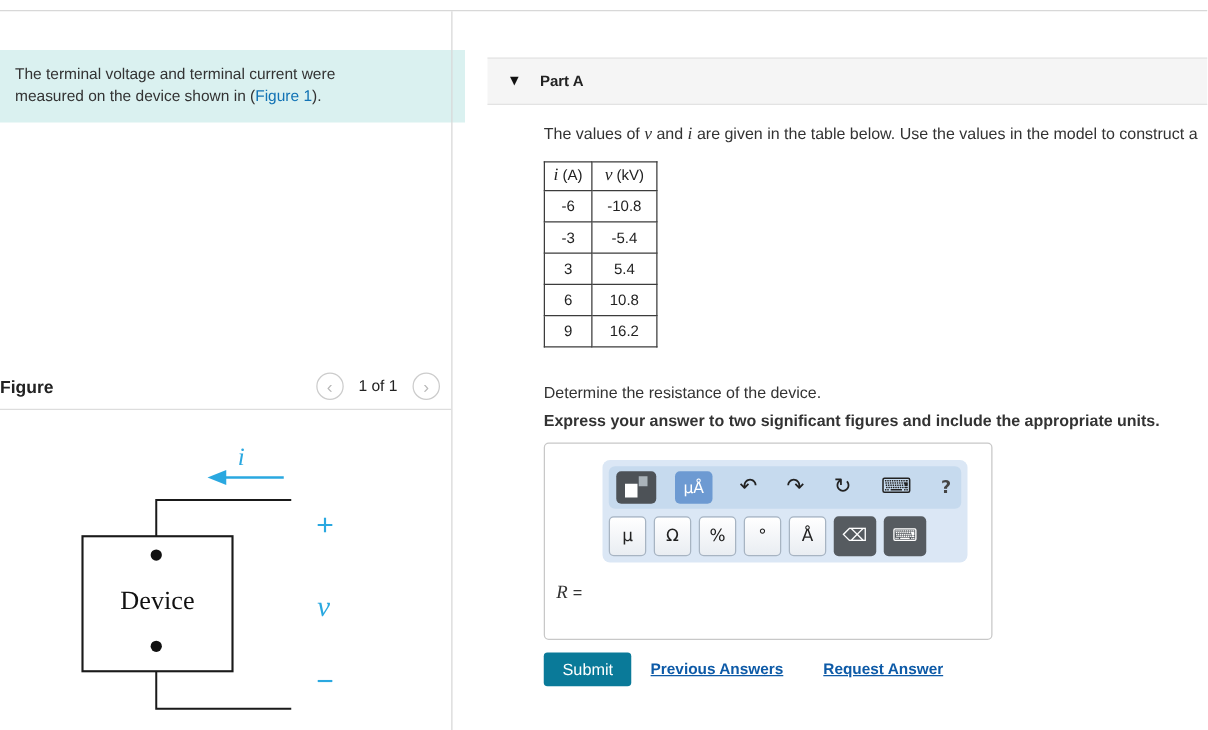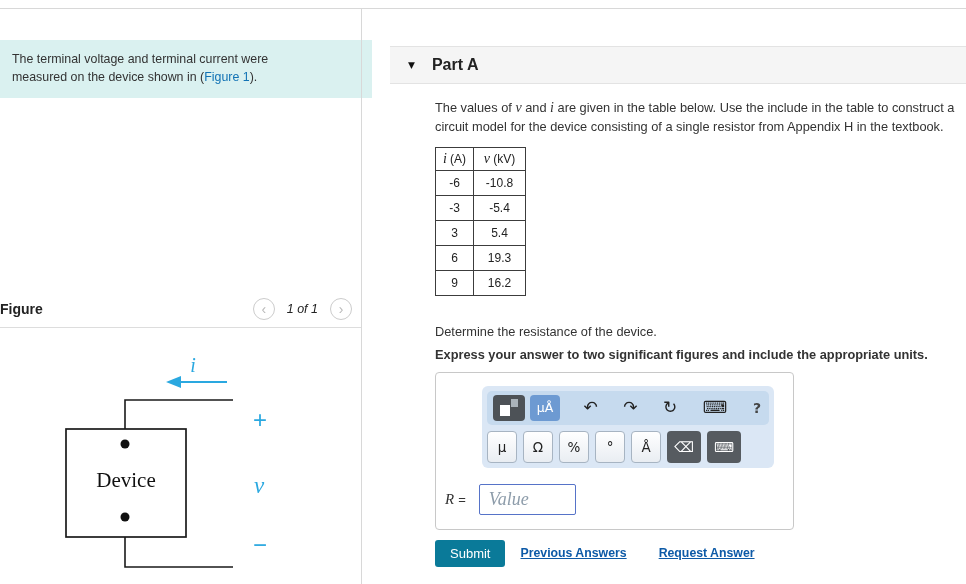--- a/index.html
+++ b/index.html
@@ -27,37 +27,37 @@
 
   .figure-header { margin-top: 198px; height: 26px; display: flex; align-items: center; gap: 39px; }
   .figure-title { font-size: 14px; font-weight: bold; color: #222; }
   .fig-nav { margin-left: auto; margin-right: 9px; display: flex; align-items: center; gap: 12px; }
   .nav-btn {
     width: 22px; height: 22px; border-radius: 50%;
     border: 1px solid #ccc; background: #fff; color: #b9b9b9;
     font-size: 14px; line-height: 1; display: flex; align-items: center; justify-content: center;
     cursor: pointer; padding: 0;
   }
-  .fig-counter { font-size: 12.5px; color: #222; font-style: italic; }
+  .fig-counter { font-size: 12.5px; color: #222; }
   .fig-divider { margin-top: 5px; border-top: 1px solid #ddd; }
 
   .figure-svg { display: block; }
   .svg-dev { font-family: "Liberation Serif", serif; font-size: 21px; fill: #111; }
   .svg-cy { fill: #2aa8e0; }
   .svg-it { font-family: "Liberation Serif", serif; font-style: italic; }
 
   
   .right-panel { position: absolute; left: 362px; top: 9px; width: 604px; height: 575px; }
   .parta-bar {
     margin-top: 37px; margin-left: 28px; height: 38px;
     background: #f5f5f5; border-top: 1px solid #e3e3e3; border-bottom: 1px solid #e3e3e3;
     display: flex; align-items: center; cursor: pointer;
   }
   .collapse { margin-left: 18px; font-size: 9px; color: #111; font-family: "DejaVu Sans", sans-serif; }
-  .parta-title { margin-left: 17px; font-size: 16px; font-weight: bold; color: #222; }
+  .parta-title { margin-left: 17px; font-size: 12px; font-weight: bold; color: #222; }
 
   .content { margin-left: 73px; width: 533px; }
   .intro { margin-top: 14px; font-size: 12.8px; line-height: 1.4; color: #333; }
   .mvar { font-family: "Liberation Serif", serif; font-style: italic; font-size: 14px; }
 
   .data-table { margin-top: 11px; border-collapse: collapse; }
   .data-table th, .data-table td {
     border: 1px solid #3c3c3c; text-align: center;
     font-size: 12px; color: #222;
   }
@@ -74,21 +74,21 @@
     border: 1px solid #c8c8c8; border-radius: 4px; background: #fff;
   }
   .tb-wrap {
     margin: 13px 0 0 46px; width: 292px;
     background: #dbe7f5; border-radius: 6px; padding: 5px;
   }
   .tb-row1 {
     display: flex; align-items: center; justify-content: space-between;
     background: #c6daee; border-radius: 5px; padding: 4px 6px; height: 34px;
   }
-  .tb-group { display: flex; align-items: flex-end; gap: 5px; }
+  .tb-group { display: flex; align-items: flex-end; gap: 15px; }
   .tpl-btn {
     width: 32px; height: 26px; background: #4d5257; border: none; border-radius: 4px;
     position: relative; cursor: pointer;
   }
   .tpl-big { position: absolute; left: 7px; bottom: 5px; width: 10px; height: 11px; background: #fff; }
   .tpl-small { position: absolute; right: 7px; top: 4px; width: 7px; height: 8px; background: #aab3ba; }
   .units-btn {
     min-width: 30px; height: 26px; background: #6d9ad2; color: #fff;
     border: none; border-radius: 4px; font-size: 12.5px; cursor: pointer;
     font-family: "DejaVu Sans", sans-serif;
@@ -189,22 +189,21 @@
 <div class="right-panel">
 
   <div class="parta-bar">
     <span class="collapse">▼</span>
     <span class="parta-title">Part A</span>
   </div>
 
   <div class="content">
 
     <p class="intro">
-      <span>The values of </span><span class="mvar">v</span><span> and </span><span class="mvar">i</span><span> are given in the table below. Use the include in the table to construct a</span><br>
-      <span>circuit model for the device consisting of a single resistor from Appendix H in the textbook.</span>
+      <span>The values of </span><span class="mvar">v</span><span> and </span><span class="mvar">i</span><span> are given in the table below. Use the values in the model to construct a</span><br>
     </p>
 
     <table class="data-table">
       <tbody>
           <tr>
         <th><span class="mvar">i</span><span> (A)</span></th>
         <th><span class="mvar">v</span><span> (kV)</span></th>
       </tr>
       <tr>
         <td class="c1">-6</td>
@@ -213,21 +212,21 @@
       <tr>
         <td class="c1">-3</td>
         <td class="c2">-5.4</td>
       </tr>
       <tr>
         <td class="c1">3</td>
         <td class="c2">5.4</td>
       </tr>
       <tr>
         <td class="c1">6</td>
-        <td class="c2">19.3</td>
+        <td class="c2">10.8</td>
       </tr>
       <tr>
         <td class="c1">9</td>
         <td class="c2">16.2</td>
       </tr>
     </tbody>
       </table>
 
     <p class="question">Determine the resistance of the device.</p>
     <p class="instruction">Express your answer to two significant figures and include the appropriate units.</p>
@@ -256,21 +255,20 @@
           <button class="unit-btn">Å</button>
           <button class="dark-btn">⌫</button>
           <button class="dark-btn">⌨</button>
         </div>
       </div>
       <div class="answer-row">
         <span class="ans-var">
           <span class="mvar big">R</span>
           <span class="eq">=</span>
         </span>
-        <input class="value-input" type="text" placeholder="Value" style="">
       </div>
     </div>
 
     <div class="submit-row">
       <button class="submit-btn">Submit</button>
       <a class="plink first">Previous Answers</a>
       <a class="plink second">Request Answer</a>
     </div>
 
   </div>

